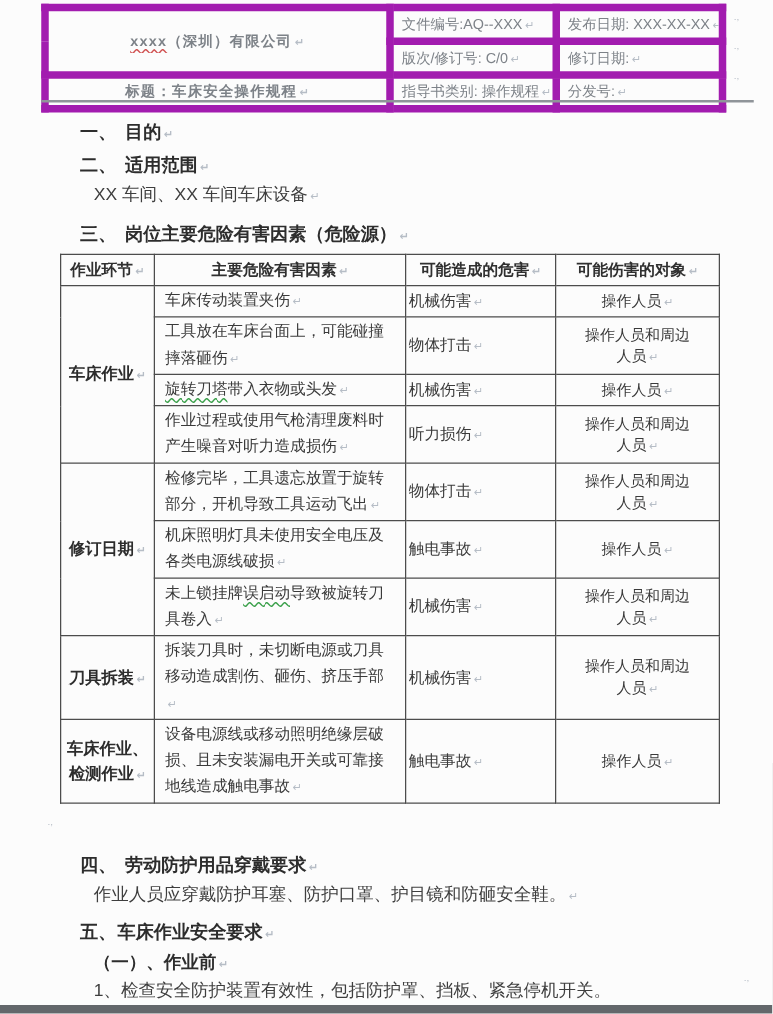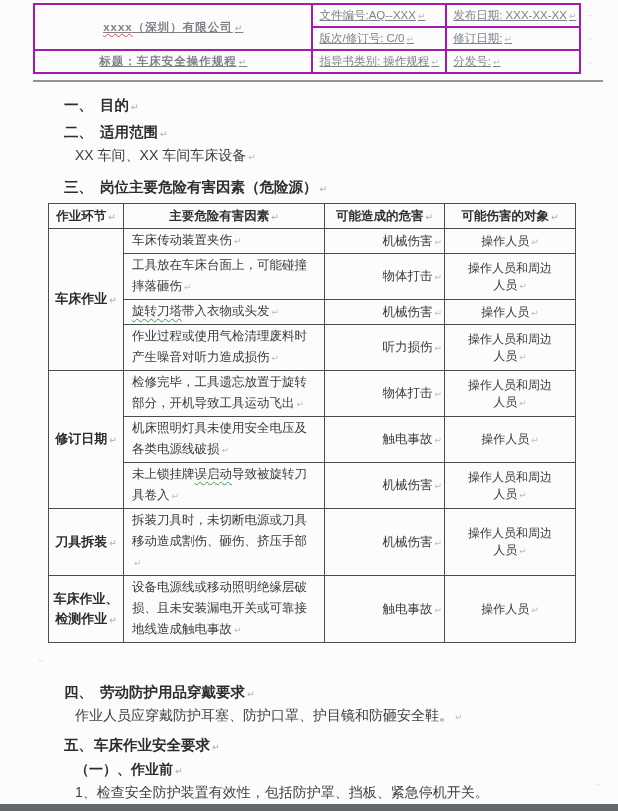--- a/index.html
+++ b/index.html
@@ -1,42 +1,42 @@
 <!DOCTYPE html>
 <html><head>
 <meta charset="utf-8">
 <style>
   html,body{margin:0;padding:0;background:#e8e8e8;}
   .page{position:relative;width:618px;height:811px;background:#fcfcfc;
         font-family:"Liberation Sans","DejaVu Sans",sans-serif;color:#3c3c3c;overflow:hidden;}
 
   
   .hdr{position:absolute;left:33px;top:3px;width:548px;border-collapse:collapse;table-layout:fixed;}
-  .hdr td{border:2px solid #a21caf;color:#7d8288;font-size:11.5px;padding:3px 6px;
-          white-space:nowrap;overflow:hidden;text-decoration:underline;}
+  .hdr td{border:6px solid #a21caf;color:#7d8288;font-size:11.5px;padding:3px 6px;
+          white-space:nowrap;overflow:hidden;}
   .hdr-company{text-align:center;font-size:15px;font-weight:bold;color:#6f747a;letter-spacing:1px;}
   .hdr-title{text-align:center;font-size:14px;font-weight:bold;color:#585d63;letter-spacing:1px;padding:6px 4px;}
 
   .top-rule{position:absolute;left:33px;top:80px;width:570px;border-top:2px solid #8f9499;}
 
   .content{position:absolute;left:0;top:88px;width:618px;}
   .sec-h{margin:8px 0 2px 64px;font-size:14.5px;font-weight:bold;color:#2d2d2d;}
   .sec-h .num{display:inline-block;min-width:36px;}
   .sec-h.tight .num{min-width:0;margin-right:1px;}
   .body-p{margin:3px 0 7px 75px;font-size:14px;color:#3e3e3e;line-height:21px;}
   .sub-h{margin:6px 0 3px 75px;font-size:14px;font-weight:bold;color:#2d2d2d;}
 
   
   .hz{margin:6px 0 0 48px;border-collapse:collapse;table-layout:fixed;width:527px;}
   .hz th,.hz td{border:1px solid #4c4c4c;vertical-align:middle;}
   .hz th{font-size:12.5px;font-weight:bold;color:#303030;padding:3px 1px;height:18px;}
   .hz td{font-size:12.5px;color:#3a3a3a;}
   .hz td.stage{text-align:center;font-weight:bold;font-size:13px;color:#2c2c2c;padding:1px 2px;line-height:20px;}
   .hz td.factor{padding:1px 8px;line-height:21px;text-align:left;}
-  .hz td.harm{text-align:right;padding:1px 2px;}
+  .hz td.harm{text-align:left;padding:1px 2px;}
   .hz td.target{text-align:center;font-size:12px;padding:1px 21px;}
 
   .after-table{margin-top:22px;}
 
   .pmark{color:#b6bdc6;font-size:9px;margin-left:2px;}
   .sq-green{text-decoration:underline;text-decoration-style:wavy;text-decoration-color:#3aa04a;
             text-decoration-thickness:1px;text-underline-offset:3px;}
   .sq-red{text-decoration:underline;text-decoration-style:wavy;text-decoration-color:#d05050;
           text-decoration-thickness:1px;text-underline-offset:2px;}
   .stray{position:absolute;color:#b6bdc6;font-size:8px;}

